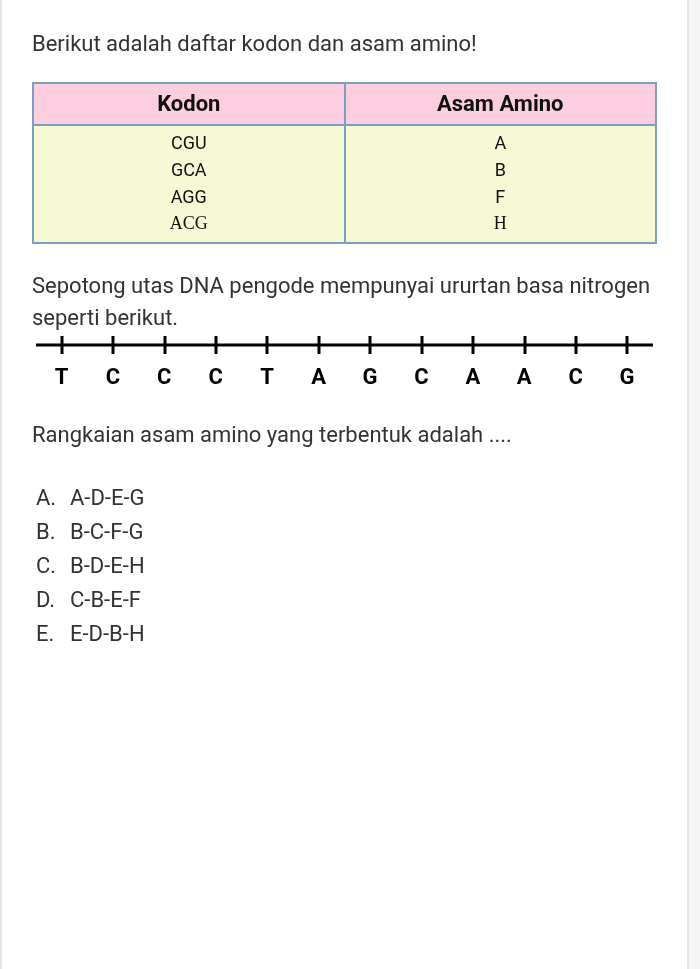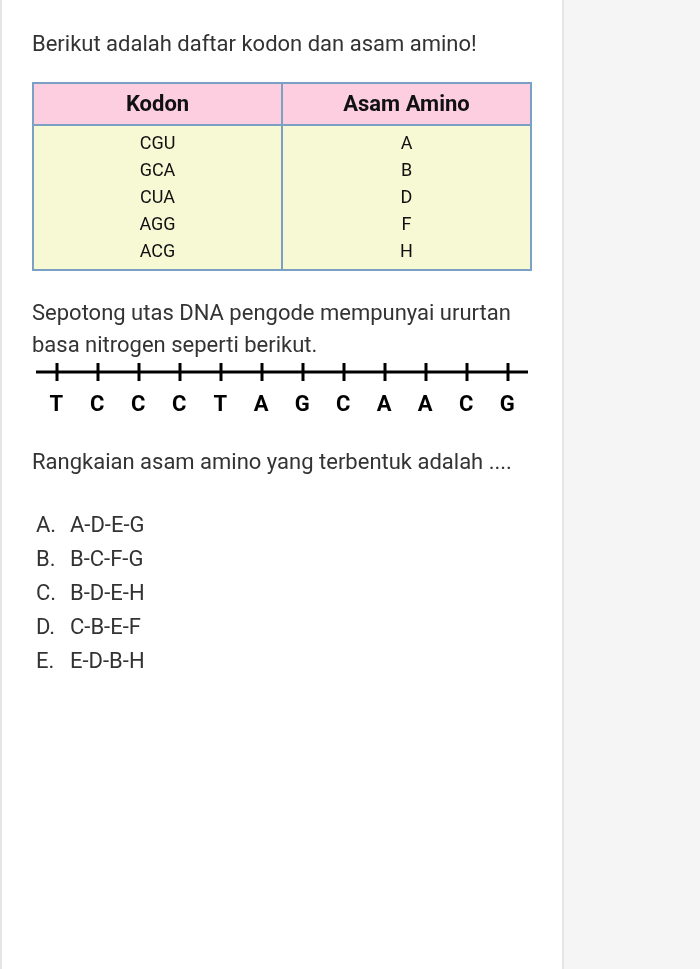--- a/index.html
+++ b/index.html
@@ -2,21 +2,21 @@
 <html><head>
 <meta charset="utf-8">
 <style>
   body {
     margin: 0;
     padding: 0;
     font-family: -apple-system, BlinkMacSystemFont, "Segoe UI", Roboto, Arial, sans-serif;
     background: #f5f5f5;
   }
   .card {
-    width: 564px;
+    width: 689px;
     min-height: 969px;
     box-sizing: border-box;
     background: #ffffff;
     padding: 28px 30px;
     border-left: 2px solid #e5e5e5;
     border-right: 2px solid #e5e5e5;
   }
   .intro, .middle-text, .question-text {
     font-size: 22px;
     color: #333;
@@ -48,20 +48,21 @@
     color: #111;
     text-align: center;
     border-left: 2px solid #7aa0c4;
     border-right: 2px solid #7aa0c4;
     padding: 3px 0 3px 0;
   }
   table.codon-table td.first-row { padding-top: 6px; }
   table.codon-table td.last-row {
     border-bottom: 2px solid #7aa0c4;
     padding-bottom: 8px;
+    font-family: Liberation Serif, serif;
   }
 
   .dna-row {
     display: flex;
     align-items: center;
     margin: 8px 0 6px 0;
     padding: 0 4px;
   }
   .dna-cell {
     flex: 1;
@@ -136,24 +137,20 @@
     <tbody>
       <tr>
         <td class="first-row">CGU</td>
         <td class="first-row">A</td>
       </tr>
       <tr>
         <td>GCA</td>
         <td>B</td>
       </tr>
       <tr>
-        <td>CUA</td>
-        <td>D</td>
-      </tr>
-      <tr>
         <td>AGG</td>
         <td>F</td>
       </tr>
       <tr>
         <td class="last-row">ACG</td>
         <td class="last-row">H</td>
       </tr>
     </tbody>
   </table>
 

